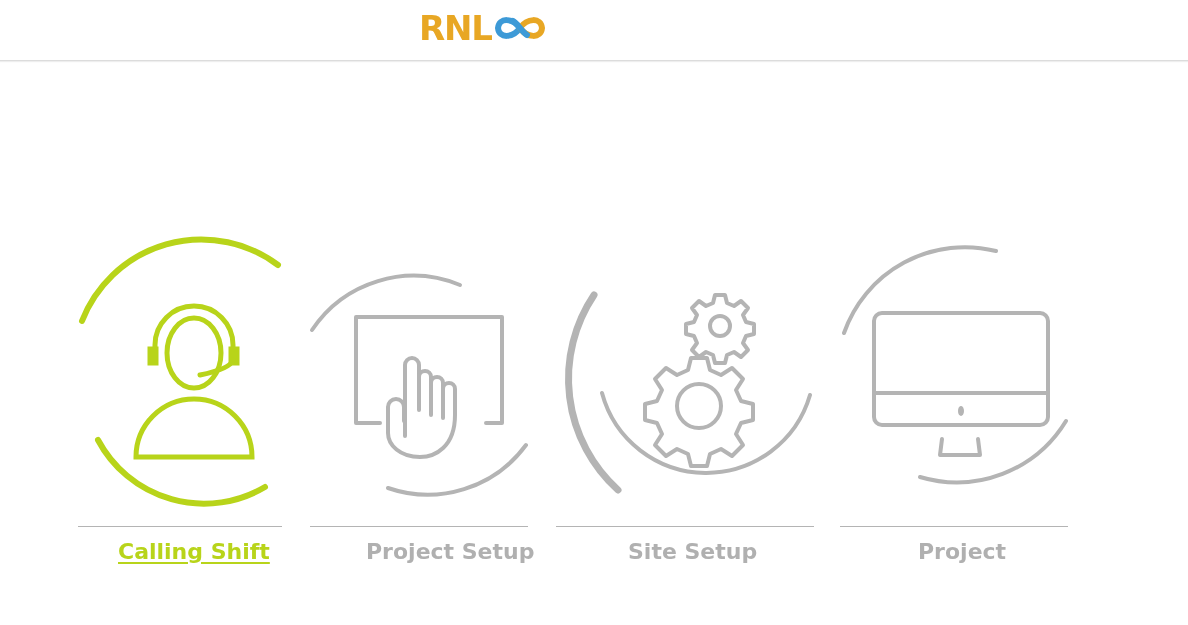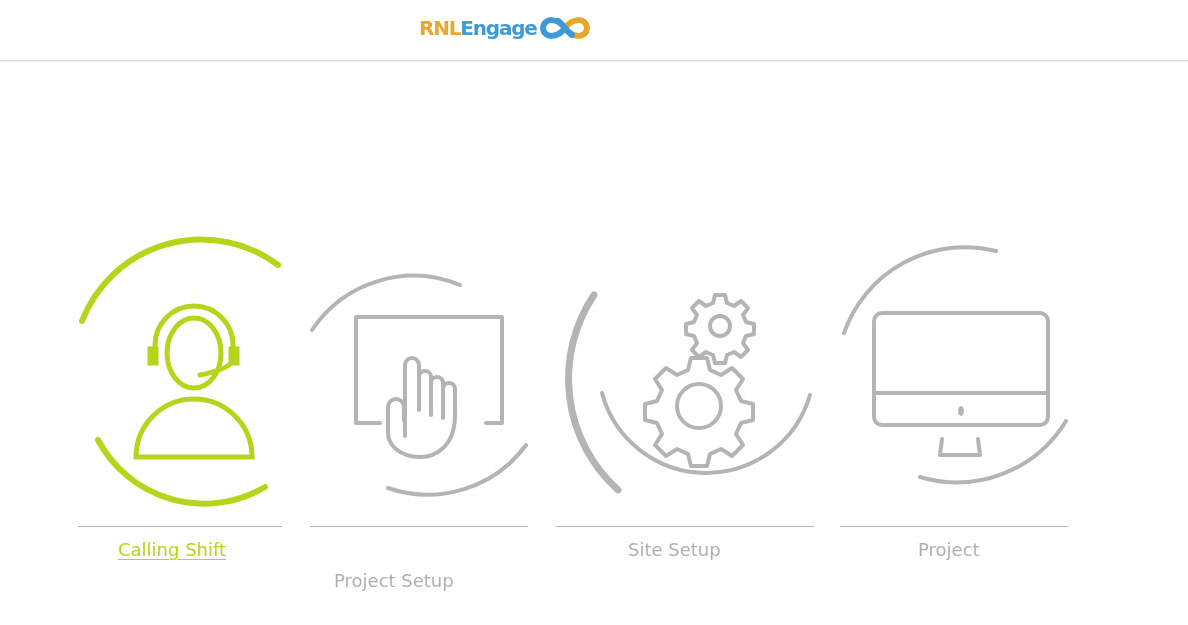--- a/index.html
+++ b/index.html
@@ -1,34 +1,33 @@
 <!DOCTYPE html>
 <html><head>
 <meta charset="utf-8">
 <style>
   html, body { margin: 0; padding: 0; background: #ffffff; }
   body { width: 1188px; height: 625px; position: relative; overflow: hidden; font-family: "DejaVu Sans", sans-serif; }
   .header { position: absolute; left: 0; top: 0; width: 1188px; height: 60px; border-bottom: 1px solid #dcdcdc; box-shadow: 0 1px 1px #eeeeee; }
-  .logo { position: absolute; left: 419px; top: 10px; height: 36px; display: flex; align-items: center; font-family: "DejaVu Sans", sans-serif; font-weight: bold; font-size: 20px; letter-spacing: -1.2px; }
+  .logo { position: absolute; left: 419px; top: 10px; height: 36px; display: flex; align-items: center; font-family: "DejaVu Sans", sans-serif; font-weight: bold; font-size: 34px; letter-spacing: -1.2px; }
   .logo .rnl { color: #e8a724; }
   .logo .engage { color: #3d9ad7; }
   .logo svg { margin-left: 1px; }
   .tile { position: absolute; top: 235px; text-align: center; }
   .tile svg.icon { position: absolute; left: 0; top: 0; }
   .tile .divider { position: absolute; top: 291px; height: 0; border-top: 1px solid #b4b4b4; }
-  .tile .label { position: absolute; top: 304px; font-size: 18px; font-weight: normal; color: #b0b0b0; white-space: nowrap; text-decoration: none; }
+  .tile .label { position: absolute; top: 304px; font-size: 22px; font-weight: bold; color: #b0b0b0; white-space: nowrap; text-decoration: none; }
   .tile.active .label { color: #b8d41a; text-decoration: underline; text-underline-offset: 3px; }
 </style>
 </head>
 <body>
 
 <div class="header">
   <div class="logo">
     <span class="rnl">RNL</span>
-    <span class="engage">Engage</span>
     <svg width="54" height="30" viewBox="0 0 54 30">
       <path d="M27 15 C20 5, 6 4, 5 15 C6 26, 20 25, 27 15" fill="none" stroke="#3d9ad7" stroke-width="6" stroke-linecap="round"></path>
       <path d="M27 15 C34 5, 48 4, 49 15 C48 26, 34 25, 27 15" fill="none" stroke="#e8a724" stroke-width="6" stroke-linecap="round"></path>
       <path d="M20 8 C24 10, 30 20, 34 22" fill="none" stroke="#3d9ad7" stroke-width="6" stroke-linecap="round"></path>
     </svg>
   </div>
 </div>
 
 <div class="tile active" style="left:70px; width:220px;">
   <svg class="icon" width="220" height="280" viewBox="0 0 220 280">
@@ -53,21 +52,21 @@
   <svg class="icon" width="240" height="280" viewBox="0 0 240 280">
     <g fill="none" stroke="#b4b4b4" stroke-width="4" stroke-linecap="round" stroke-linejoin="round">
       <path d="M12 95 A122 122 0 0 1 160 50"></path>
       <path d="M226 210 A122 122 0 0 1 88 253"></path>
       <path d="M80 188 L56 188 L56 82 L202 82 L202 188 L186 188"></path>
       <path d="M105 201 L105 130 A7 7 0 0 1 119 130 L119 142 A6 6 0 0 1 131 142 L131 148 A6 6 0 0 1 143 148 L143 154 A6 6 0 0 1 155 154 L155 180 C155 212, 135 222, 120 222 C100 222, 88 210, 88 198 L88 172 A8 8 0 0 1 104 172 L104 186"></path>
       <path d="M119 175 L119 140 M131 180 L131 146 M143 183 L143 152"></path>
     </g>
   </svg>
   <div class="divider" style="left:10px; width:218px;"></div>
-  <a class="label" style="left:34px;margin-top:31px;">Project Setup</a>
+  <a class="label" style="left:66px;">Project Setup</a>
 </div>
 
 <div class="tile" style="left:550px; width:270px;">
   <svg class="icon" width="270" height="280" viewBox="0 0 270 280">
     <g fill="none" stroke="#b4b4b4" stroke-linecap="round" stroke-linejoin="round">
       <path d="M44 60 A150 150 0 0 0 68 255" stroke-width="7"></path>
       <path d="M52 158 A108 108 0 0 0 260 160" stroke-width="4"></path>
       <g stroke-width="4">
         <circle cx="170" cy="91" r="10"></circle>
         <path d="M165 60 L175 60 L177 68 L184 71 L191 66 L198 73 L193 80 L196 87 L204 89 L204 99 L196 101 L193 108 L198 115 L191 122 L184 117 L177 120 L175 128 L165 128 L163 120 L156 117 L149 122 L142 115 L147 108 L144 101 L136 99 L136 89 L144 87 L147 80 L142 73 L149 66 L156 71 L163 68 Z"></path>

